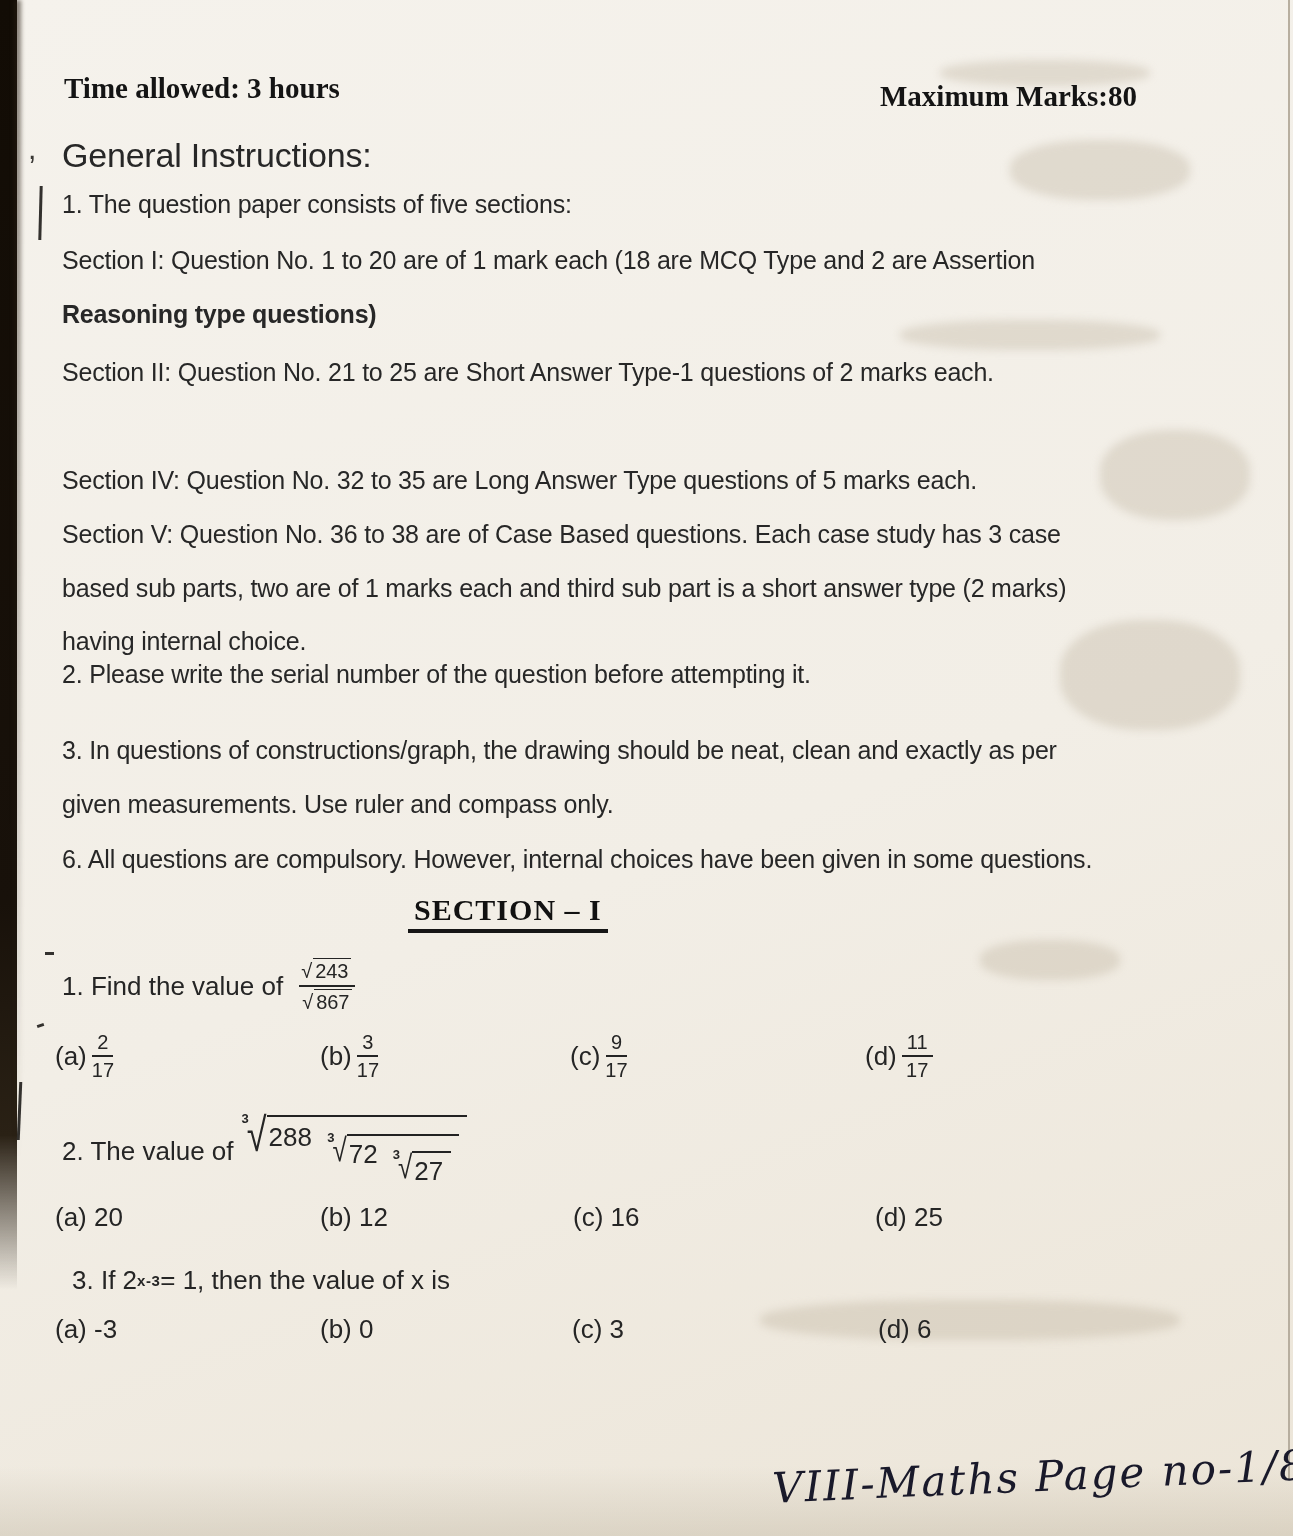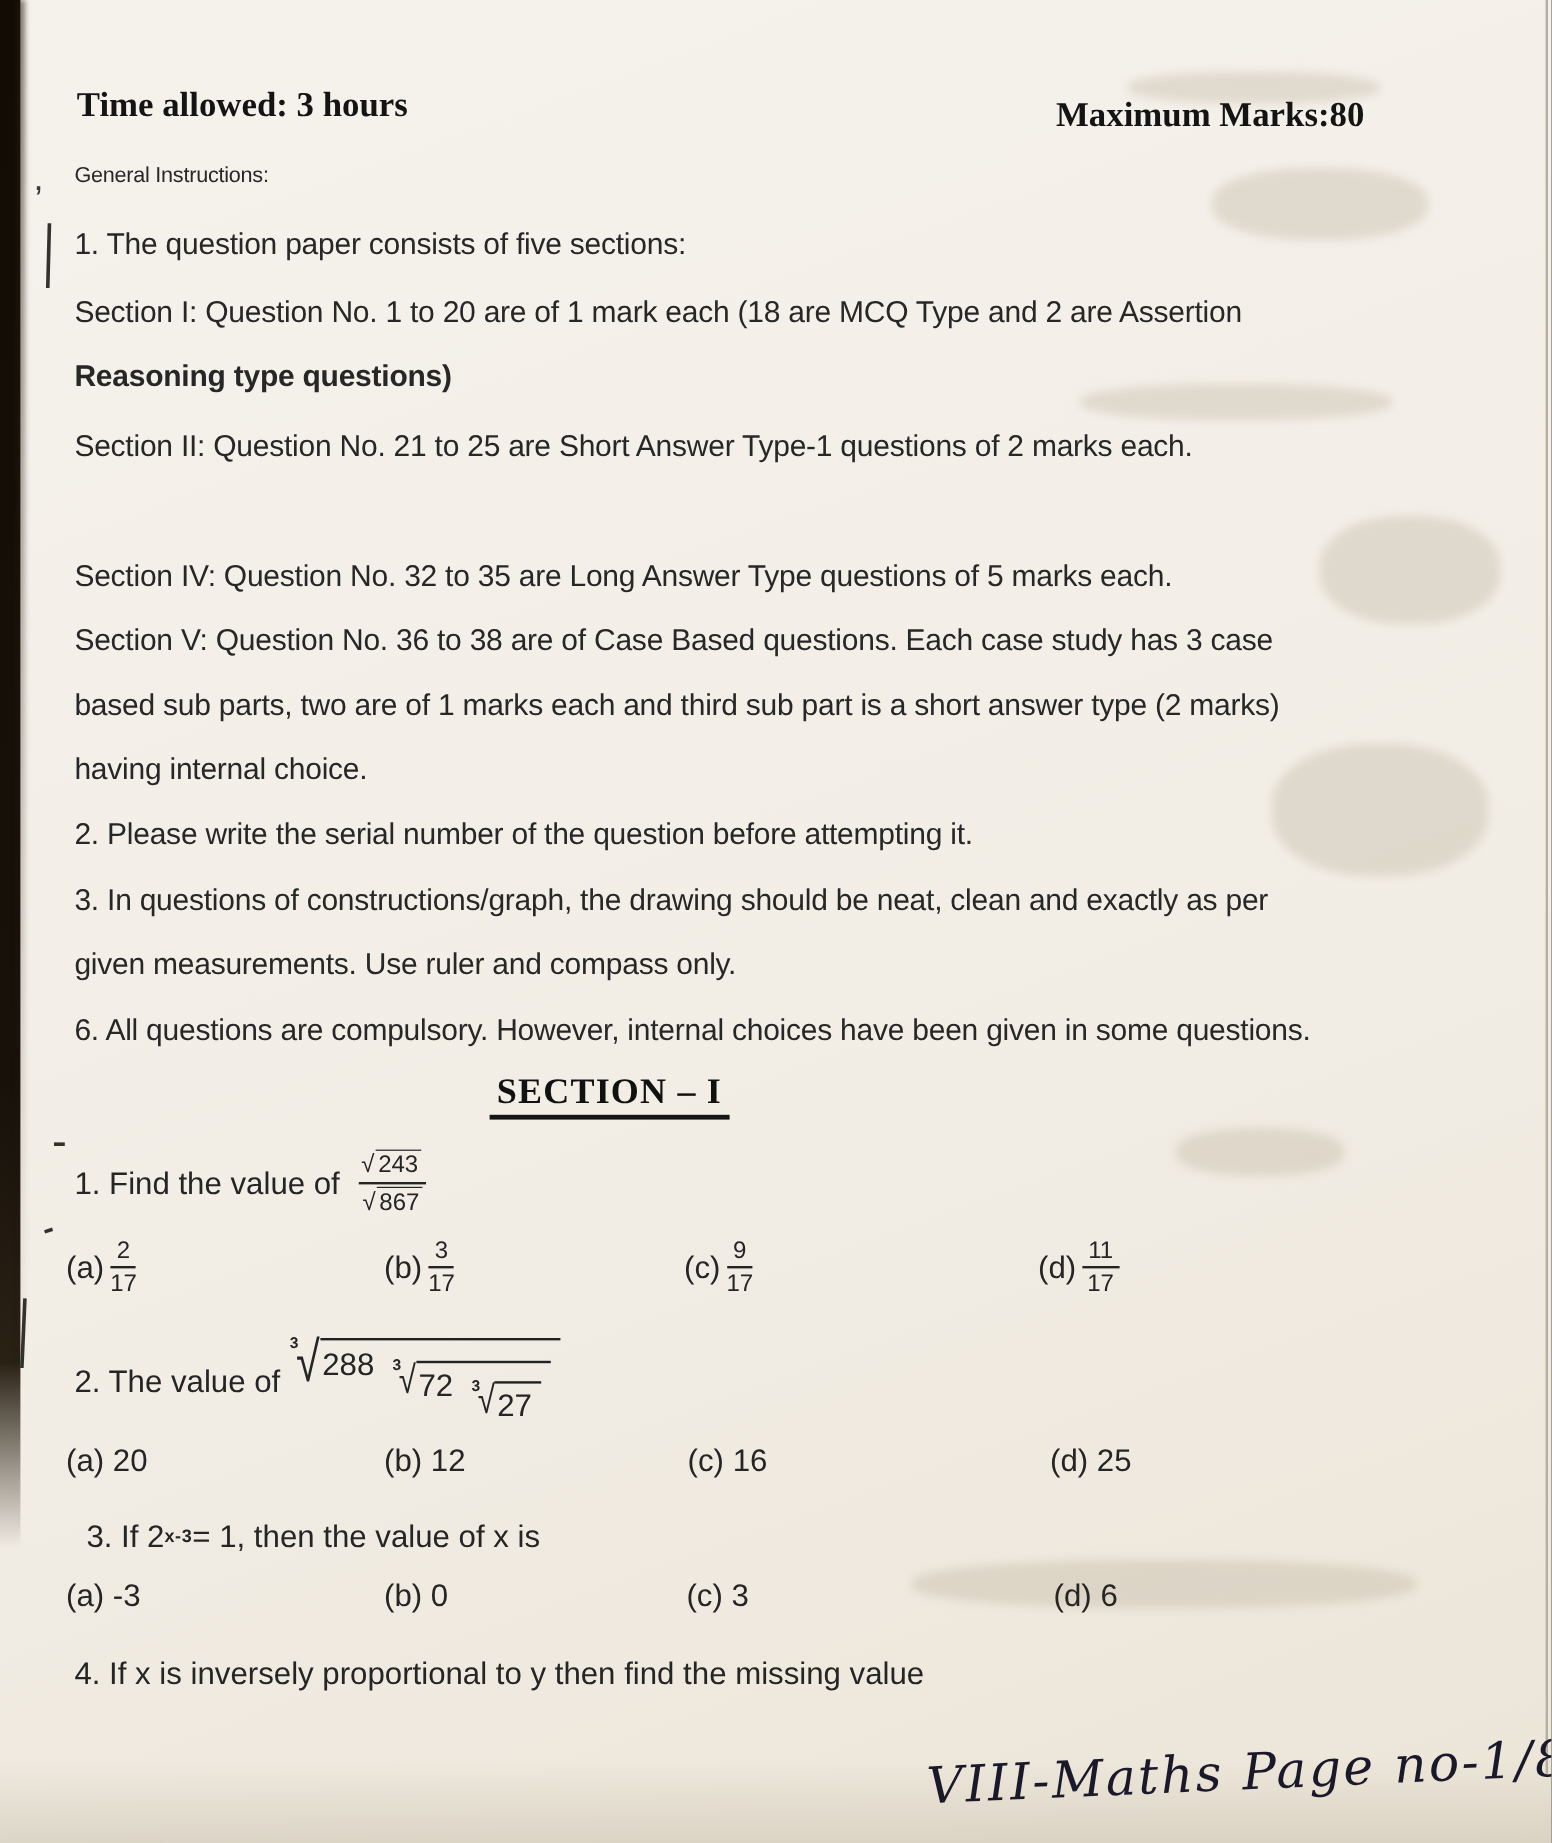--- a/index.html
+++ b/index.html
@@ -31,21 +31,21 @@
 
   
   .abs { position:absolute; }
   .doc-title {
     left:330px; top:26px;
     font-family:"Liberation Serif", serif; font-weight:bold;
     font-size:29px; letter-spacing:.5px; color:#161616;
   }
   .hdr { font-family:"Liberation Serif", serif; font-weight:bold; font-size:29px; color:#141414; }
   .ln { left:62px; font-size:25px; letter-spacing:-0.2px; color:#272727; white-space:nowrap; }
-  .gi { font-size:18px; }
+  .gi { font-size:34px; }
   .section-heading {
     left:408px; top:893px;
     font-family:"Liberation Serif", serif; font-weight:bold;
     font-size:30px; letter-spacing:1px; color:#111;
     border-bottom:4px solid #161616; padding:0 6px 2px 6px;
   }
 
   
   .q { position:absolute; left:62px; display:flex; align-items:center; font-size:26px; color:#252525; }
   .optrow { position:absolute; left:0; width:1293px; height:80px; }
@@ -113,21 +113,21 @@
   <div class="abs ln gi" style="top:136px;">General Instructions:</div>
 
   <div class="abs ln" style="top:190px;">1. The question paper consists of five sections:</div>
   <div class="abs ln" style="top:246px;">Section I: Question No. 1 to 20 are of 1 mark each (18 are MCQ Type and 2 are Assertion</div>
   <div class="abs ln" style="top:300px;font-weight:bold;">Reasoning type questions)</div>
   <div class="abs ln" style="top:358px;">Section II: Question No. 21 to 25 are Short Answer Type-1 questions of 2 marks each.</div>
   <div class="abs ln" style="top:466px;">Section IV: Question No. 32 to 35 are Long Answer Type questions of 5 marks each.</div>
   <div class="abs ln" style="top:520px;">Section V: Question No. 36 to 38 are of Case Based questions. Each case study has 3 case</div>
   <div class="abs ln" style="top:574px;">based sub parts, two are of 1 marks each and third sub part is a short answer type (2 marks)</div>
   <div class="abs ln" style="top:627px;">having internal choice.</div>
-  <div class="abs ln" style="top:681px;">2. Please write the serial number of the question before attempting it.</div>
+  <div class="abs ln" style="top:660px;">2. Please write the serial number of the question before attempting it.</div>
   <div class="abs ln" style="top:736px;">3. In questions of constructions/graph, the drawing should be neat, clean and exactly as per</div>
   <div class="abs ln" style="top:790px;">given measurements. Use ruler and compass only.</div>
   <div class="abs ln" style="top:845px;">6. All questions are compulsory. However, internal choices have been given in some questions.</div>
 
   <div class="abs section-heading">SECTION – I</div>
 
   <div class="q" style="top:948px; height:76px;">
     <span>1. Find the value of</span>
     <span class="frac">
       <span class="fnum">
@@ -210,19 +210,16 @@
       <span> = 1, then the value of x is</span>
   </div>
 
   <div class="optrow" style="top:1314px;">
     <span class="opt" style="left:55px;"><span>(a)</span>&nbsp;<span>-3</span></span>
     <span class="opt" style="left:320px;"><span>(b)</span>&nbsp;<span>0</span></span>
     <span class="opt" style="left:572px;"><span>(c)</span>&nbsp;<span>3</span></span>
     <span class="opt" style="left:878px;"><span>(d)</span>&nbsp;<span>6</span></span>
   </div>
 
-  <div class="q" style="top:1372px; height:44px;">
-    <span>4. If x is inversely proportional to y then find the missing value</span>
-  </div>
 
   <div class="handwritten">VIII-Maths  Page no-1/8</div>
 
 </div>
 
 </body></html>

